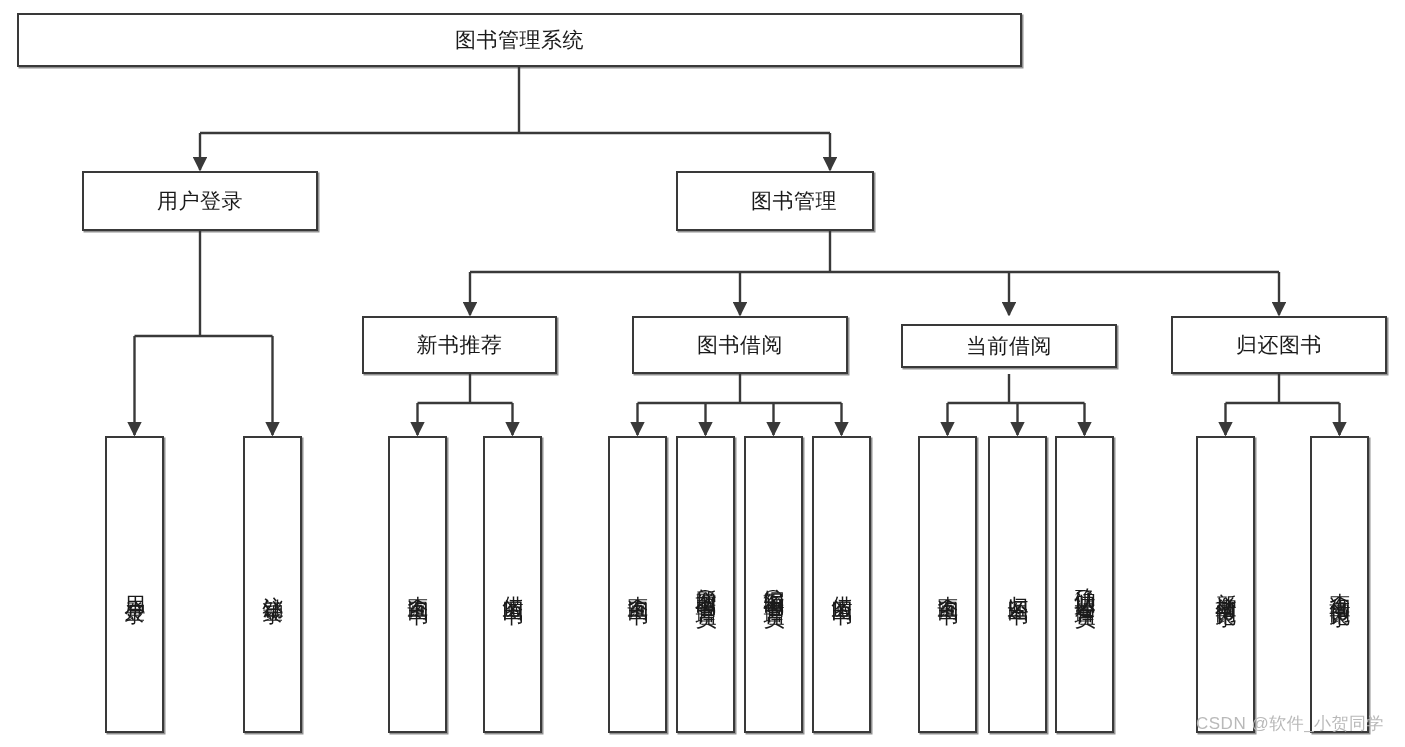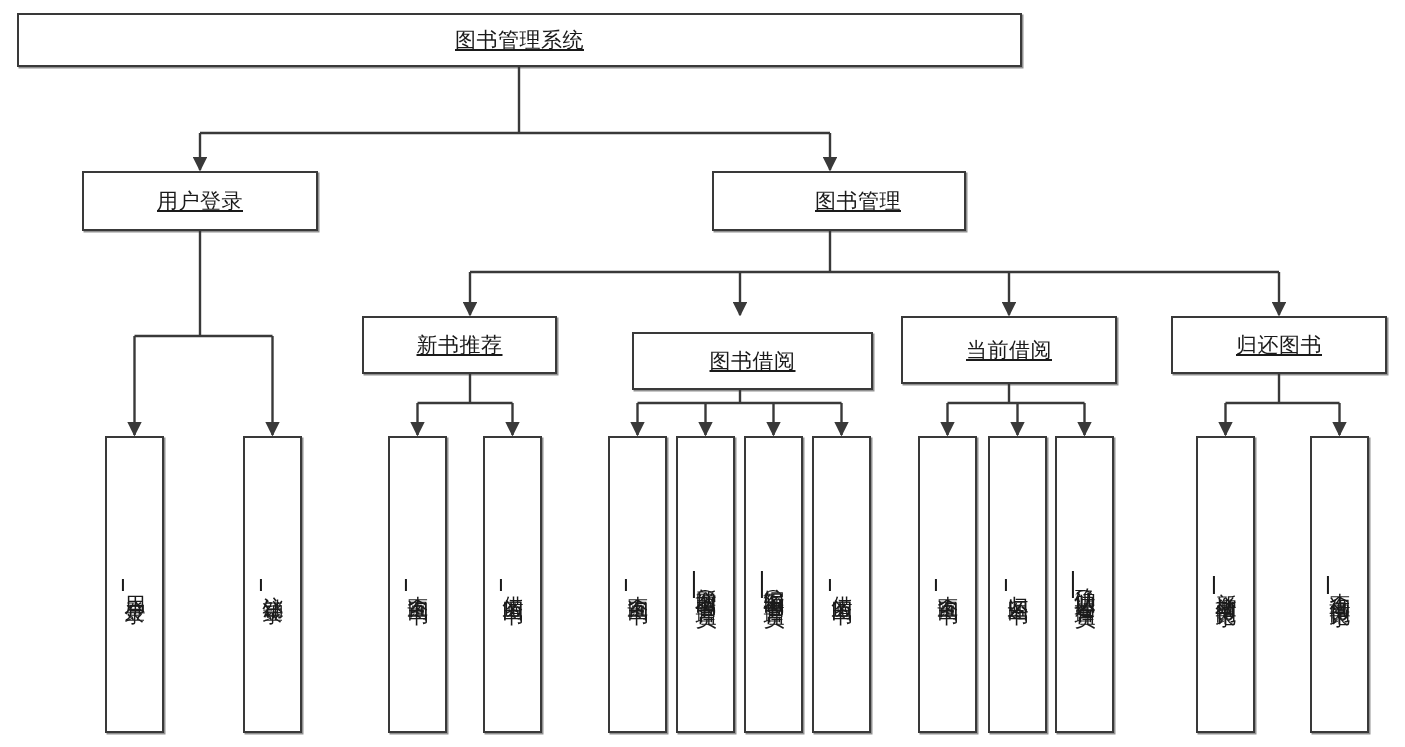--- a/index.html
+++ b/index.html
@@ -33,21 +33,20 @@
     display: flex;
     align-items: center;
     justify-content: center;
     color: #1a1a1a;
     box-shadow: 1.5px 1.5px 0 0 rgba(55,55,55,0.55);
   }
   .node .label {
     display: block;
     text-align: left;
     letter-spacing: 0.5px;
-    text-decoration: underline;
   }
   .node.horizontal .label {
     font-size: 21px;
     line-height: 1.1;
     white-space: nowrap;
   }
   .node.vertical {
     align-items: center;
     justify-content: center;
   }
@@ -116,30 +115,30 @@
       </g>
   </svg>
 
   <div id="node-layer">
       <div class="node horizontal" style="left: 17px; top: 13px; width: 1005px; height: 54px;">
         <span class="label">图书管理系统</span>
       </div>
       <div class="node horizontal" style="left: 82px; top: 171px; width: 236px; height: 60px;">
         <span class="label">用户登录</span>
       </div>
-      <div class="node horizontal" style="left: 712px; top: 171px; width: 254px; height: 60px; padding-left: 38px;">
+      <div class="node horizontal" style="left: 676px; top: 171px; width: 198px; height: 60px; padding-left: 38px;">
         <span class="label">图书管理</span>
       </div>
       <div class="node horizontal" style="left: 362px; top: 316px; width: 195px; height: 58px;">
         <span class="label">新书推荐</span>
       </div>
-      <div class="node horizontal" style="left: 632px; top: 332px; width: 241px; height: 58px;">
+      <div class="node horizontal" style="left: 632px; top: 316px; width: 216px; height: 58px;">
         <span class="label">图书借阅</span>
       </div>
-      <div class="node horizontal" style="left: 901px; top: 316px; width: 216px; height: 68px;">
+      <div class="node horizontal" style="left: 901px; top: 324px; width: 216px; height: 44px;">
         <span class="label">当前借阅</span>
       </div>
       <div class="node horizontal" style="left: 1171px; top: 316px; width: 216px; height: 58px;">
         <span class="label">归还图书</span>
       </div>
       <div class="node vertical" style="left: 105px; top: 436px; width: 59px; height: 297px;">
         <span class="label">用户登录</span>
       </div>
       <div class="node vertical" style="left: 243px; top: 436px; width: 59px; height: 297px;">
         <span class="label">注销登录</span>
@@ -172,14 +171,15 @@
         <span class="label">确认归还（管理员）</span>
       </div>
       <div class="node vertical" style="left: 1196px; top: 436px; width: 59px; height: 297px;">
         <span class="label">新增借阅记录</span>
       </div>
       <div class="node vertical" style="left: 1310px; top: 436px; width: 59px; height: 297px;">
         <span class="label">查询借阅记录</span>
       </div>
     </div>
 
+  <div class="watermark" style="left: 1196px; top: 712px;">CSDN @软件_小贺同学</div>
 
 </div>
 
 </body></html>

